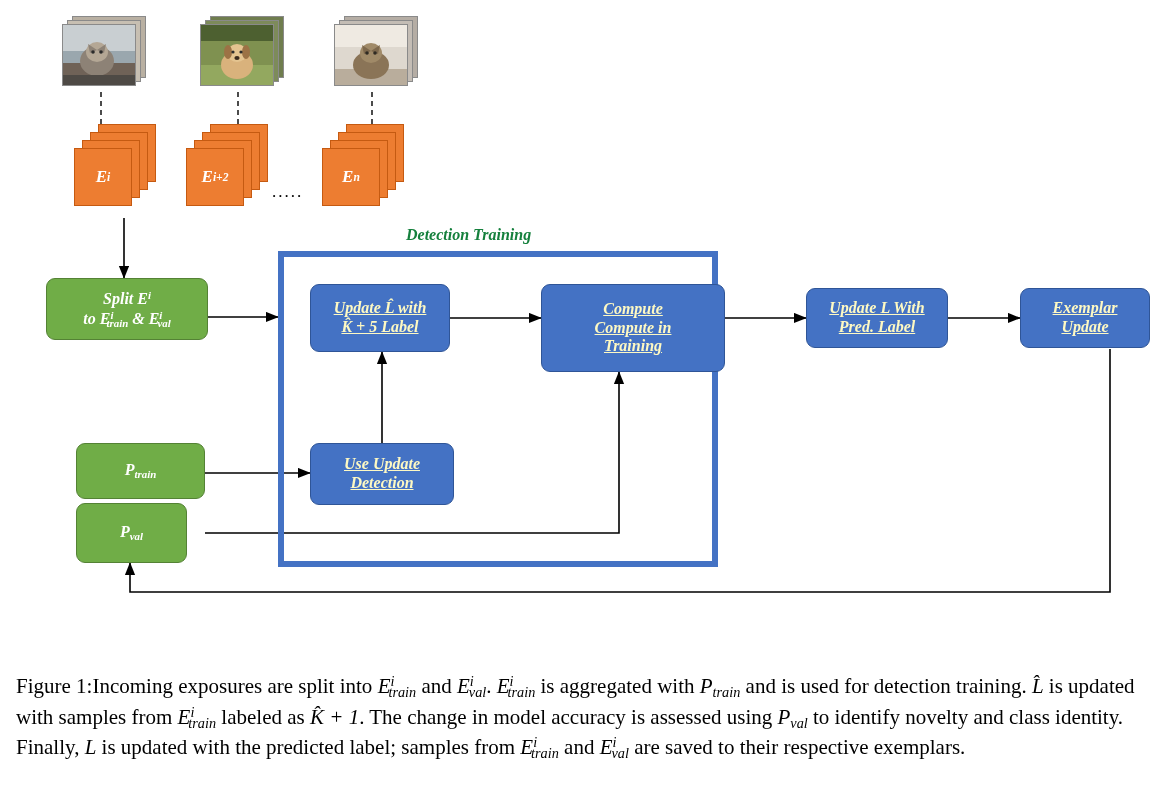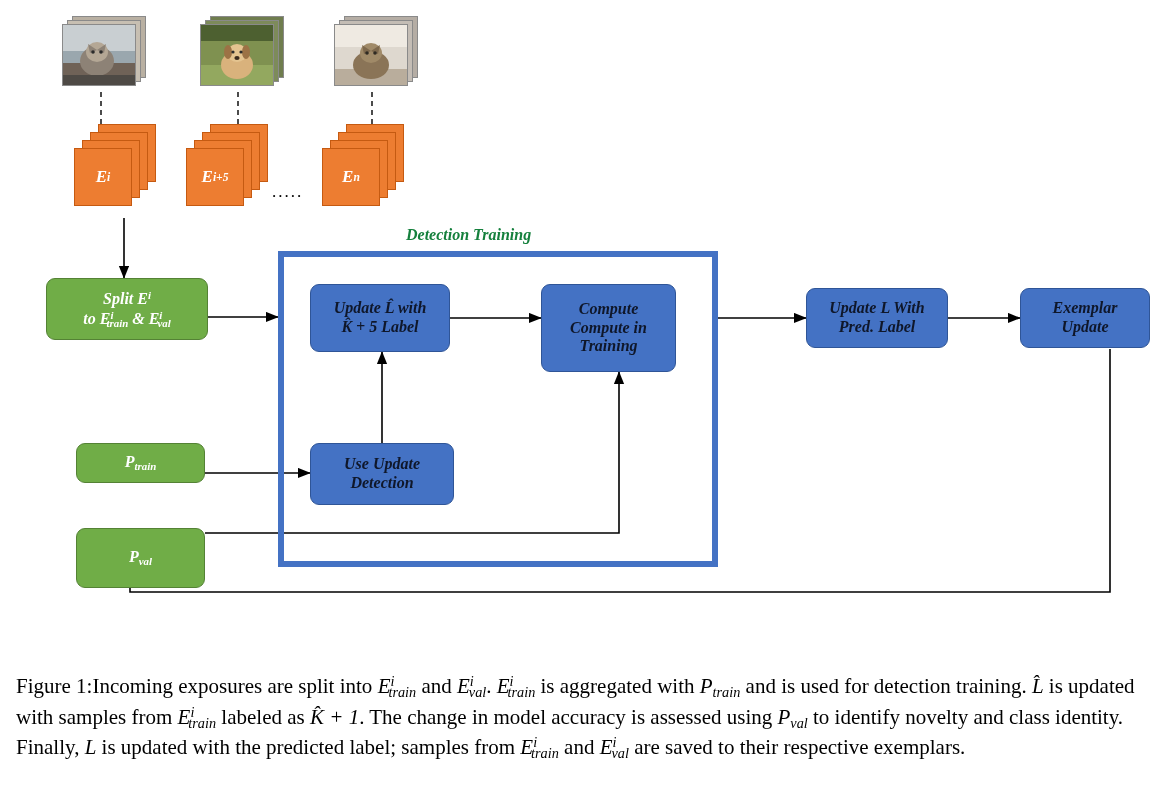--- a/index.html
+++ b/index.html
@@ -43,22 +43,23 @@
     background: #70ad47;
     border: 1px solid #548235;
     border-radius: 9px;
     color: #ffffff;
     font-size: 16px;
   }
   .blue-box {
     background: #4472c4;
     border: 1px solid #2f5597;
     border-radius: 9px;
-    color: #0f172a;
+    color: #fef9c3;
     font-size: 16px;
+    text-decoration: underline;
   }
   .orange-stack {
     position: absolute;
   }
   .orange-card {
     position: absolute;
     width: 58px;
     height: 58px;
     background: #ed7d31;
     border: 1px solid #c55a11;
@@ -237,21 +238,21 @@
     </div>
   </div>
 
   <div class="orange-stack" style="left:186px; top:124px;">
     <div class="orange-card" style="left:24px; top:0px;"></div>
     <div class="orange-card" style="left:16px; top:8px;"></div>
     <div class="orange-card" style="left:8px; top:16px;"></div>
     <div class="orange-card" style="left:0px; top:24px;"></div>
     <div class="orange-label" style="left:0px; top:24px;">
       <span>E</span>
-        <span class="sup">i+5</span>
+        <span class="sup">i+2</span>
     </div>
   </div>
 
   <div class="orange-stack" style="left:322px; top:124px;">
     <div class="orange-card" style="left:24px; top:0px;"></div>
     <div class="orange-card" style="left:16px; top:8px;"></div>
     <div class="orange-card" style="left:8px; top:16px;"></div>
     <div class="orange-card" style="left:0px; top:24px;"></div>
     <div class="orange-label" style="left:0px; top:24px;">
       <span>E</span>
@@ -271,42 +272,42 @@
     </div>
   </div>
 
   <div class="node blue-box" style="left:310px; top:284px; width:140px; height:68px;">
     <div>
       <span>Update L̂ with</span><br>
       <span>K̂ + 5 Label</span>
     </div>
   </div>
 
-  <div class="node blue-box" style="left:541px; top:284px; width:135px; height:88px;">
+  <div class="node blue-box" style="left:541px; top:284px; width:184px; height:88px;">
     <div>
       <span>Compute</span><br>
       <span>Compute in</span><br>
       <span>Training</span>
     </div>
   </div>
 
   <div class="node blue-box" style="left:310px; top:443px; width:144px; height:62px;">
     <div>
       <span>Use Update</span><br>
       <span>Detection</span>
     </div>
   </div>
 
-  <div class="node green-box" style="left:76px; top:443px; width:129px; height:40px;">
+  <div class="node green-box" style="left:76px; top:443px; width:129px; height:56px;">
     <div>
       <span>P</span><span class="sub">train</span>
     </div>
   </div>
 
-  <div class="node green-box" style="left:76px; top:503px; width:129px; height:60px;margin-top:25px;">
+  <div class="node green-box" style="left:76px; top:503px; width:111px; height:60px;">
     <div>
       <span>P</span><span class="sub">val</span>
     </div>
   </div>
 
   <div class="node blue-box" style="left:1020px; top:288px; width:130px; height:60px;">
     <div>
       <span>Exemplar</span><br>
       <span>Update</span>
     </div>

